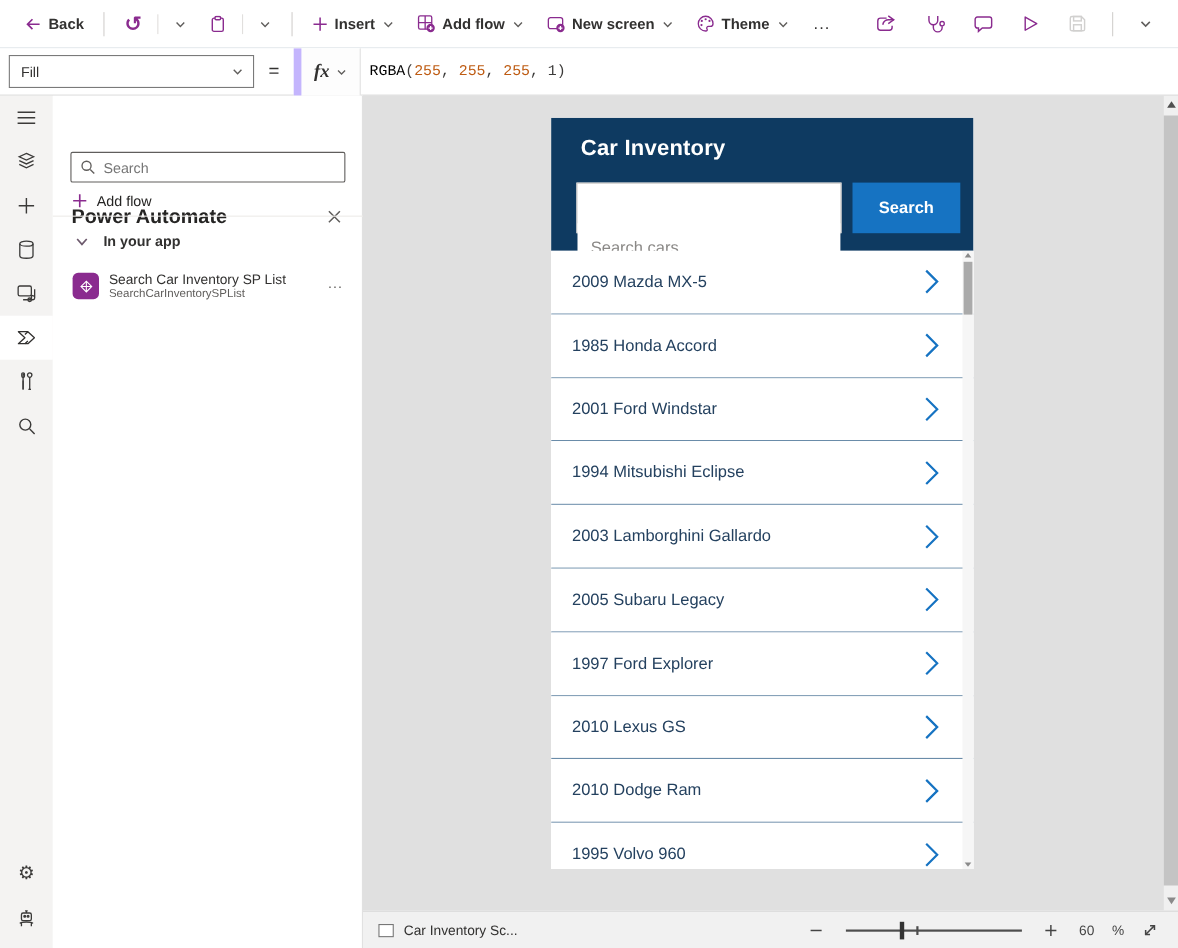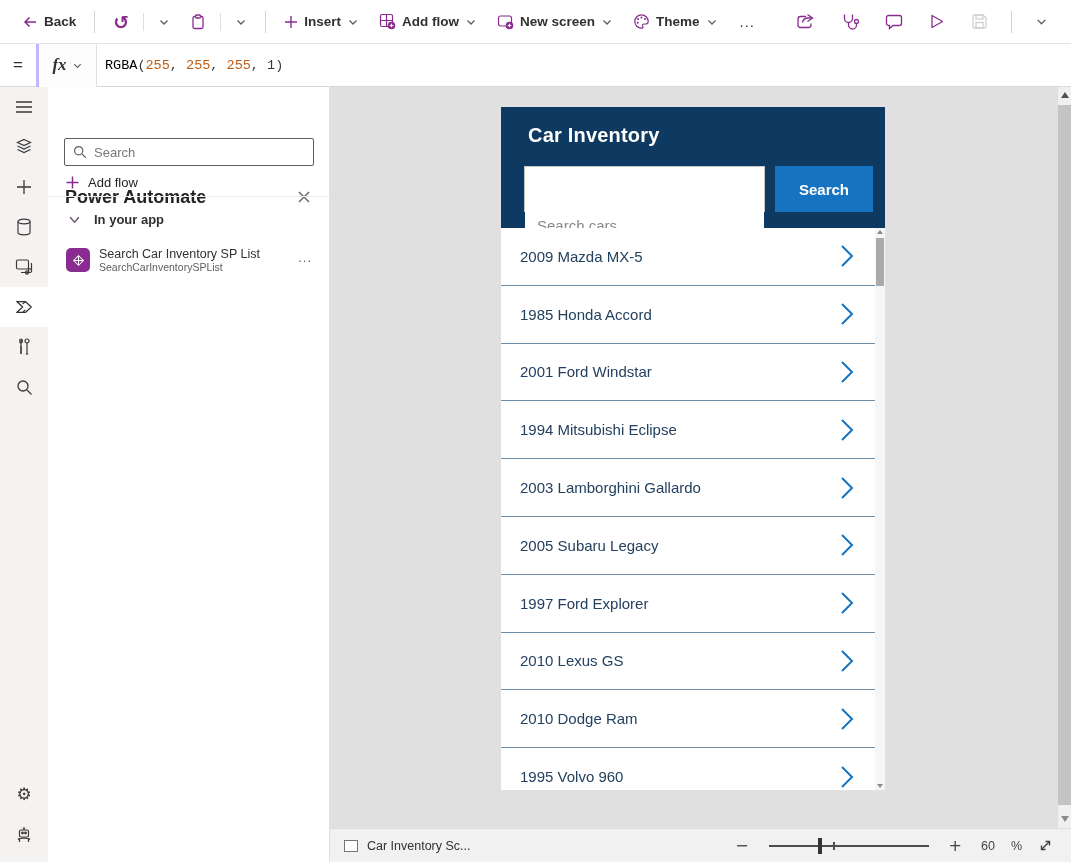--- a/index.html
+++ b/index.html
@@ -25,21 +25,21 @@
   .tb-iconbtn { padding:6px 9px; cursor:pointer; display:flex; align-items:center; }
   .disabled { opacity:.45; }
 
   
   .formulabar { left:0; top:44px; width:1071px; height:43px; background:#fff; border-bottom:1px solid #d8d8d8;
                 display:flex; align-items:center; }
   .prop-select { margin-left:8px; width:223px; height:30px; border:1px solid #7a7a7a; background:#fff;
                  display:flex; align-items:center; justify-content:space-between; padding:0 8px 0 10px;
                  font-size:13px; color:#323130; cursor:pointer; }
   .equals { width:36px; text-align:center; font-size:17px; color:#323130; }
-  .fx-zone { height:43px; width:61px; border-left:3px solid #c4b5fd; border-right:1px solid #e1e1e1;
+  .fx-zone { height:43px; width:61px; border-left:7px solid #c4b5fd; border-right:1px solid #e1e1e1;
              display:flex; align-items:center; justify-content:center; gap:5px; cursor:pointer; background:#fdfdfd; }
   .fx-label { font-family:"Liberation Serif","DejaVu Serif",serif; font-style:italic; font-size:17px; font-weight:bold; color:#323130; }
   .formula-text { margin-left:8px; font-family:"Liberation Mono","DejaVu Sans Mono",monospace; font-size:13.5px; }
   .tk-func { color:#000000; } .tk-num { color:#BE5B12; } .tk-punct { color:#3b3a39; }
 
   
   .rail { left:0; top:87px; width:48px; height:775px; background:#f4f3f2; display:flex; flex-direction:column; align-items:stretch; }
   .rail-item { width:48px; height:40px; display:flex; align-items:center; justify-content:center; color:#3b3a39; cursor:pointer; }
   .rail-item.selected { background:#fff; }
   .rail-spacer { flex:1; }
@@ -252,20 +252,26 @@
       <div class="tb-divider"></div>
       <div class="tb-iconbtn">
         <svg width="13" height="13" viewBox="0 0 12 12" fill="none" stroke="#605e5c" stroke-width="1.3">
             <polyline points="2.5,4.5 6,8 9.5,4.5"></polyline>
           </svg>
       </div>
     </div>
   </div>
 
   <div class="formulabar abs">
+    <div class="prop-select">
+      <span>Fill</span>
+      <svg width="12" height="12" viewBox="0 0 12 12" fill="none" stroke="#605e5c" stroke-width="1.3">
+          <polyline points="2.5,4.5 6,8 9.5,4.5"></polyline>
+        </svg>
+    </div>
     <div class="equals">=</div>
     <div class="fx-zone">
       <span class="fx-label">fx</span>
       <svg width="11" height="11" viewBox="0 0 12 12" fill="none" stroke="#605e5c" stroke-width="1.3">
           <polyline points="2.5,4.5 6,8 9.5,4.5"></polyline>
         </svg>
     </div>
     <div class="formula-text">
       <span class="tk-func">RGBA</span><span class="tk-punct">(</span><span class="tk-num">255</span><span class="tk-punct">, </span><span class="tk-num">255</span><span class="tk-punct">, </span><span class="tk-num">255</span><span class="tk-punct">, </span><span class="tk-punct">1</span><span class="tk-punct">)</span>
     </div>

